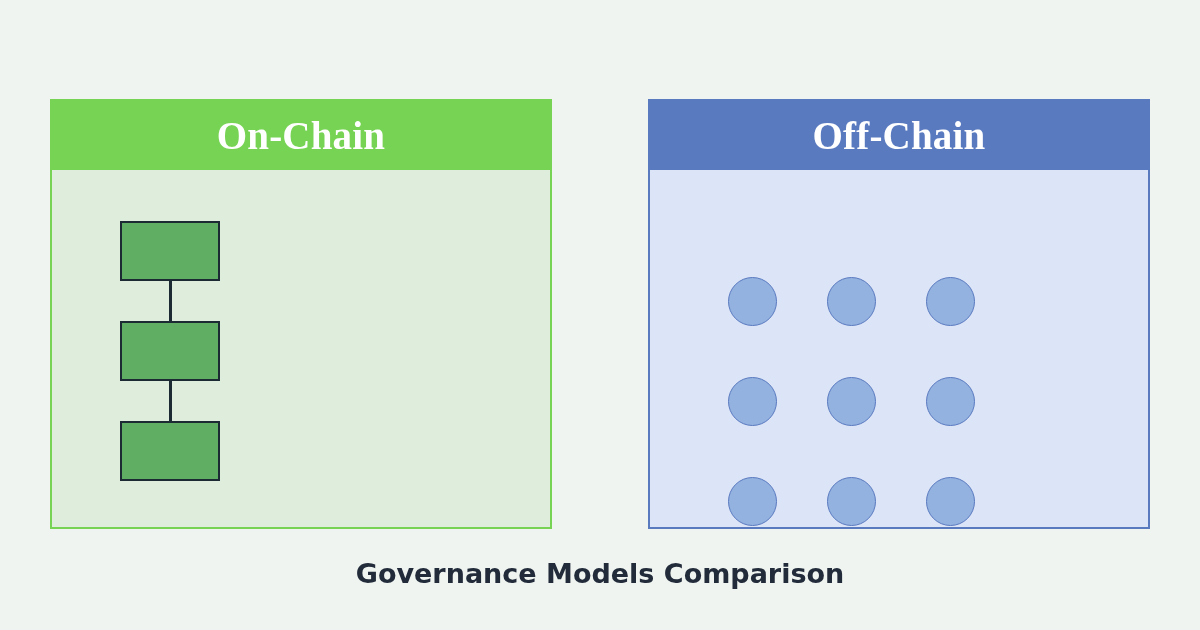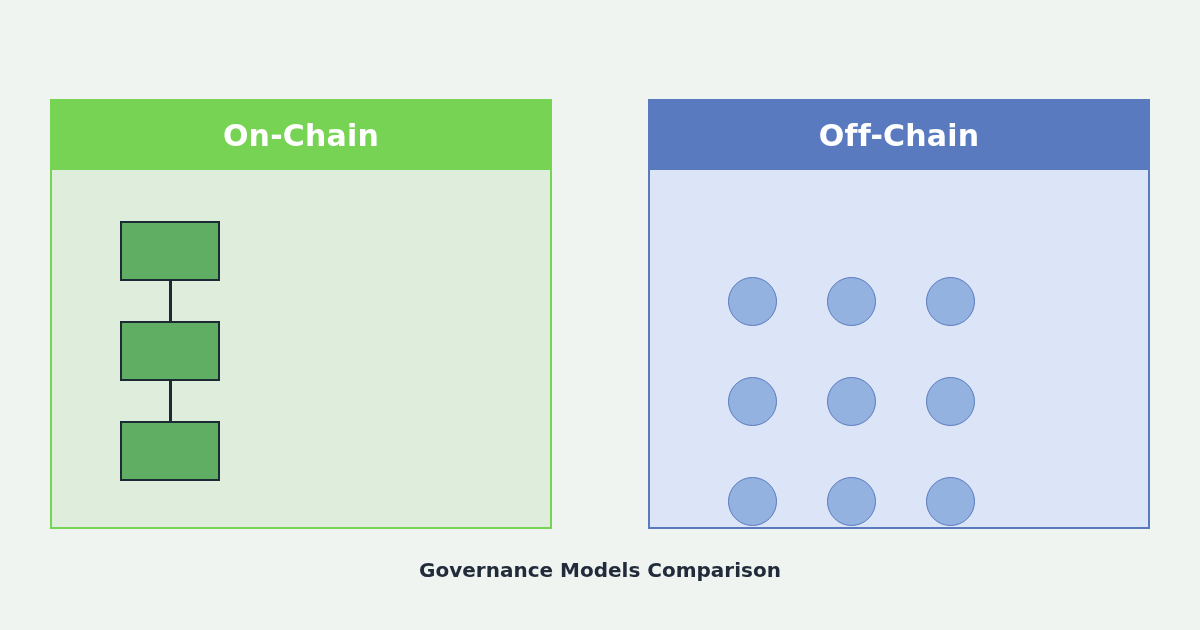--- a/index.html
+++ b/index.html
@@ -49,24 +49,25 @@
     right: 0;
     height: 69px;
     display: flex;
     align-items: center;
     justify-content: center;
   }
   .panel-onchain .panel-header { background: #76d353; }
   .panel-offchain .panel-header { background: #5a7ac0; align-items: center; }
   .panel-header-title {
     color: #ffffff;
-    font-size: 30px;
+    font-size: 39px;
     font-weight: bold;
     letter-spacing: 0.2px;
     line-height: 1;
+    font-family: Liberation Serif, serif;
   }
   .panel-body {
     position: absolute;
     left: 0;
     right: 0;
     top: 69px;
     bottom: 0;
   }
 
   
@@ -117,21 +118,21 @@
   .grow-1 { top: 100px; }
   .grow-2 { top: 200px; }
 
   
   .caption {
     position: absolute;
     left: 0;
     right: 0;
     top: 560px;
     text-align: center;
-    font-size: 20px;
+    font-size: 27px;
     font-weight: bold;
     color: #222b3a;
     line-height: 1;
   }
 </style>
 </head>
 <body>
 
 <div class="canvas">
 

